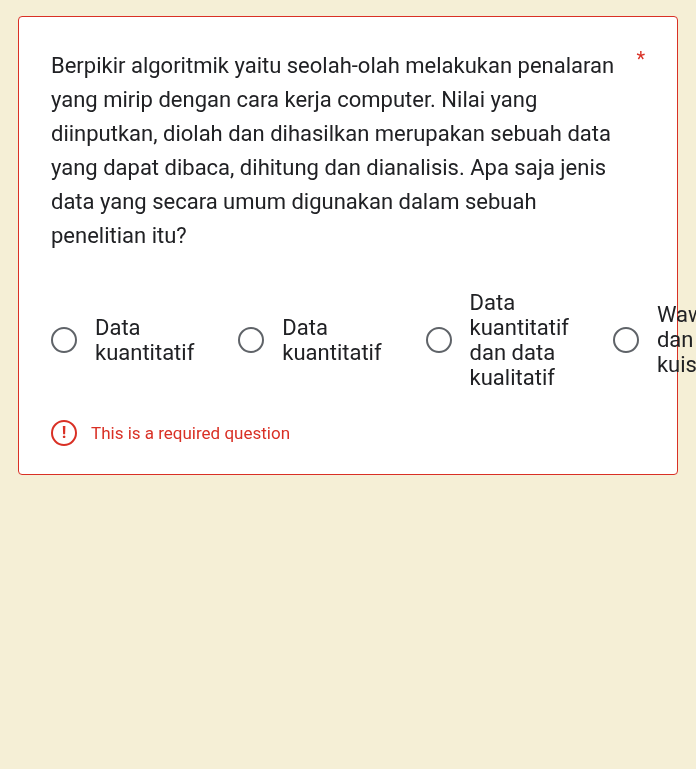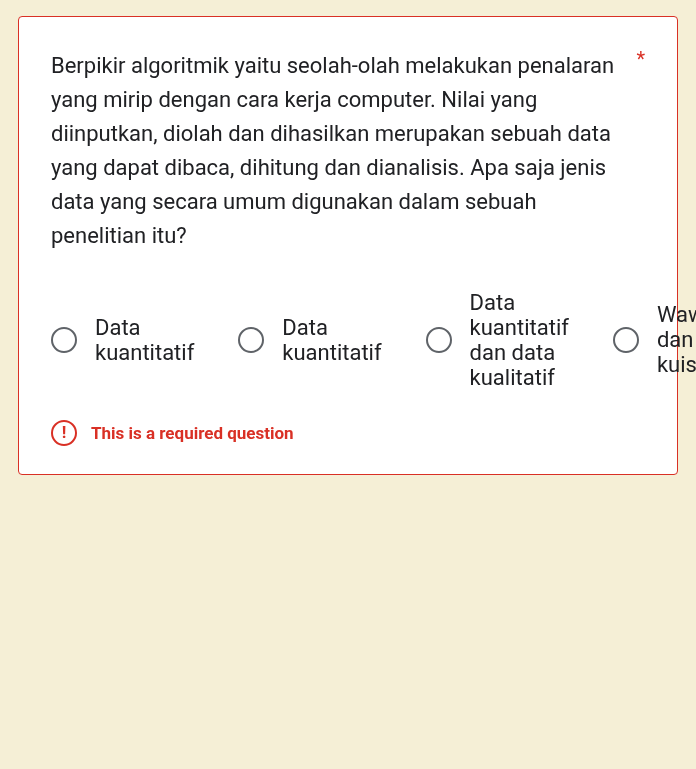--- a/index.html
+++ b/index.html
@@ -81,21 +81,21 @@
     }
     .error-icon-inner {
       color: #d93025;
       font-weight: bold;
       font-size: 17px;
       line-height: 1;
     }
     .error-text {
       color: #d93025;
       font-size: 17px;
-      font-weight: 700;
+      font-weight: 400;
     }
   </style>
 </head>
 <body>
 
 <div class="form-card">
   <div class="question-row">
     <div class="question-text">Berpikir algoritmik yaitu seolah-olah melakukan penalaran yang mirip dengan cara kerja computer. Nilai yang diinputkan, diolah dan dihasilkan merupakan sebuah data yang dapat dibaca, dihitung dan dianalisis. Apa saja jenis data yang secara umum digunakan dalam sebuah penelitian itu?</div>
     <div class="required-star">*</div>
   </div>

